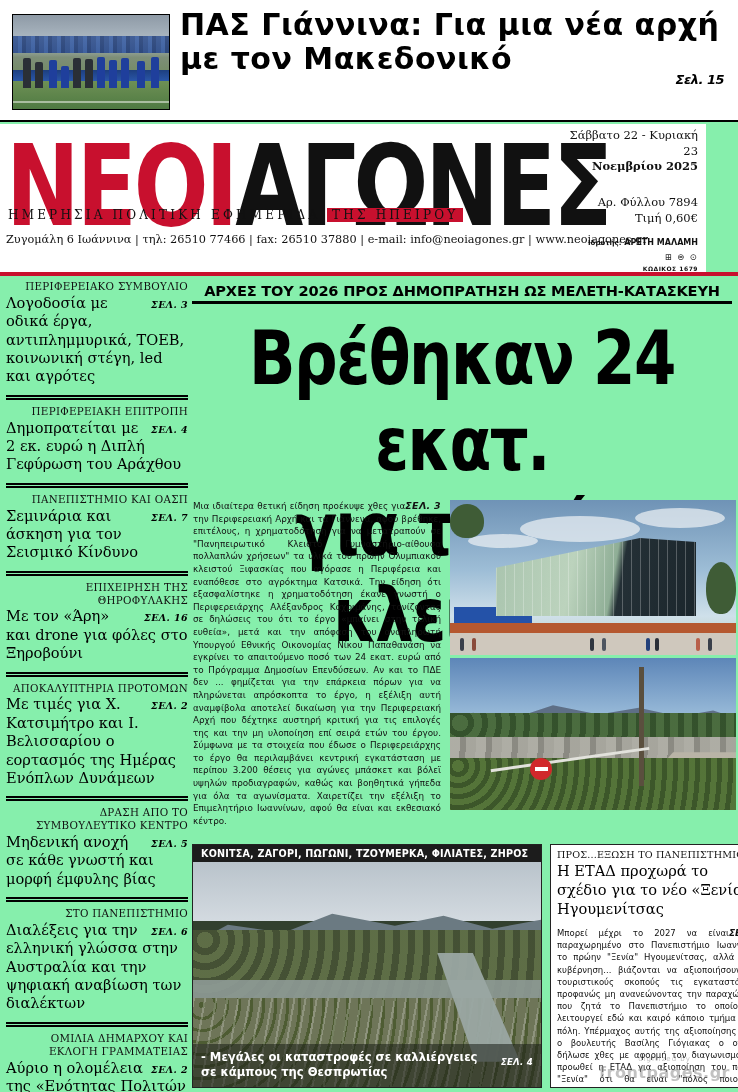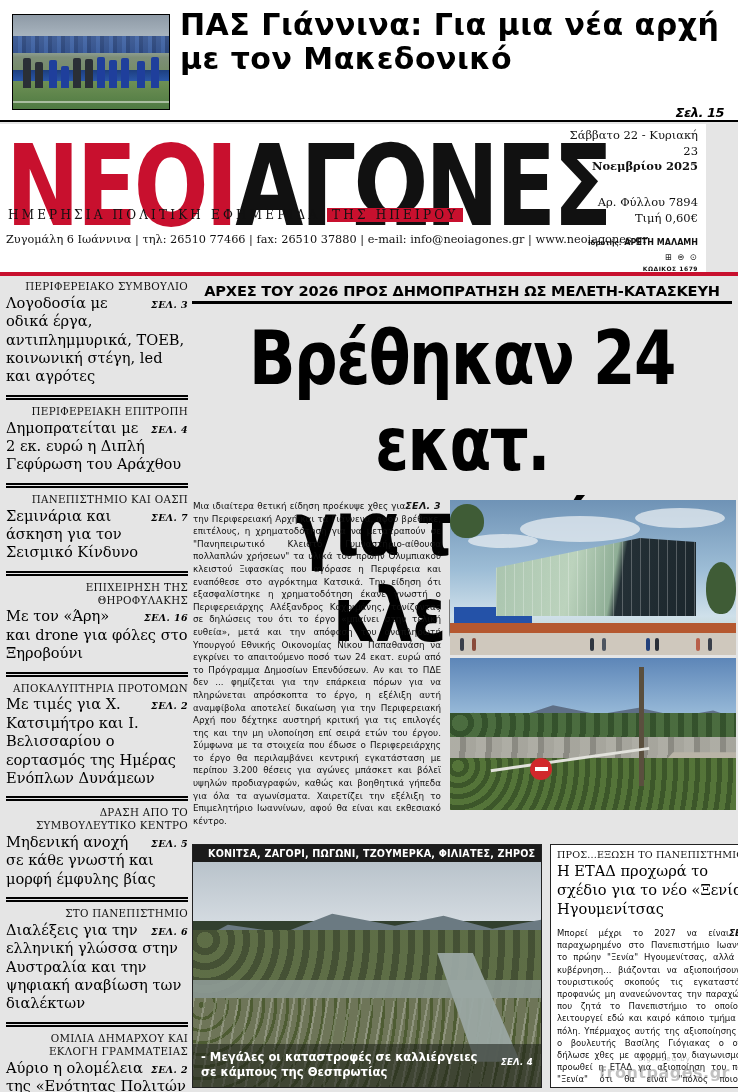--- a/index.html
+++ b/index.html
@@ -3,21 +3,21 @@
 <meta charset="utf-8">
 <title>ΝΕΟΙ ΑΓΩΝΕΣ</title>
 <style>
   * { box-sizing: border-box; margin:0; padding:0; }
   html,body {
     width:738px; height:1092px;
     background:#ffffff;
     font-family:"DejaVu Serif", serif;
     overflow:hidden;
   }
-  .page { position:relative; width:738px; height:1092px; background:#e5e5e5; }
+  .page { position:relative; width:738px; height:1092px; background:#86efac; }
 
   
   .topbanner { position:absolute; left:0; top:0; width:738px; height:122px; background:#fff; }
   .topbanner-photo {
     position:absolute; left:12px; top:14px; width:158px; height:96px;
     border:1px solid #000; overflow:hidden;
     background:linear-gradient(#9aa8b4 0%, #b9c4cc 28%, #7d8e78 45%, #6f8a5d 70%, #5d7a4d 100%);
   }
   .tp-stand { position:absolute; left:0; top:0; width:100%; height:40%;
     background:linear-gradient(#8e9aa6,#aab6c0 60%,#5f7186); }
@@ -33,21 +33,21 @@
   .pl-dark { background:#2a2f36; }
 
   .topbanner-head {
     position:absolute; left:180px; top:8px; width:548px;
     font-family:"DejaVu Sans", sans-serif;
     font-weight:bold; font-size:30px; line-height:1.12;
     letter-spacing:0.5px; color:#000;
   }
   .topbanner-head .l2 { display:block; }
   .topbanner-sel {
-    position:absolute; right:14px; top:105px;
+    position:absolute; right:14px; top:72px;
     font-family:"DejaVu Sans", sans-serif;
     font-weight:bold; font-size:13px; letter-spacing:-0.5px;
     color:#000; font-style:italic;
   }
   .topbanner-rule { position:absolute; left:0; top:120px; width:738px; height:2px; background:#000; }
 
   
   .masthead { position:absolute; left:0; top:124px; width:706px; height:152px; background:#fff; }
   .logo-wrap { position:absolute; left:6px; top:6px; width:600px; height:100px; overflow:hidden; }
   .logo {
@@ -170,21 +170,21 @@
     background:#d1282b; display:flex; align-items:center; justify-content:center;}
   .pb-sign i { display:block; width:13px; height:4px; background:#fff; }
 
   
   .feature { position:absolute; left:192px; top:844px; width:350px; height:244px;
      border:1px solid #222; overflow:hidden; background:#32402f; }
   .feat-kicker {
     position:absolute; left:0; top:0; width:100%; height:17px;
     background:#1c1c1c; color:#fff;
     font-family:"DejaVu Sans", sans-serif; font-weight:bold; font-size:9.6px;
-    letter-spacing:.2px; display:flex; align-items:center; padding-left:15px;
+    letter-spacing:.2px; display:flex; align-items:center; padding-left:8px;
   }
   .feat-photo { position:absolute; left:0; top:17px; width:100%; height:227px; overflow:hidden; }
   .fp-sky { position:absolute; left:0; top:0; width:100%; height:26%; background:linear-gradient(#b9c3cb,#d3dae0); }
   .fp-mtn { position:absolute; left:0; top:14%; width:100%; height:22%; background:#6b7a82;
      clip-path:polygon(0 100%, 10% 62%, 26% 78%, 40% 40%, 58% 64%, 72% 44%, 86% 70%, 100% 52%, 100% 100%); }
   .fp-mid { position:absolute; left:0; top:30%; width:100%; height:30%; background:#53603f; }
   .fp-mid:after{content:"";position:absolute;inset:0;
      background:repeating-radial-gradient(circle at 12px 10px,#5f6f47 0 8px,#434f33 8px 15px); opacity:.9;}
   .fp-water{ position:absolute; left:0; top:52%; width:100%; height:20%; background:#8e9a96; opacity:.9;}
   .fp-field{ position:absolute; left:0; bottom:0; width:100%; height:40%; background:#6e7558; }

